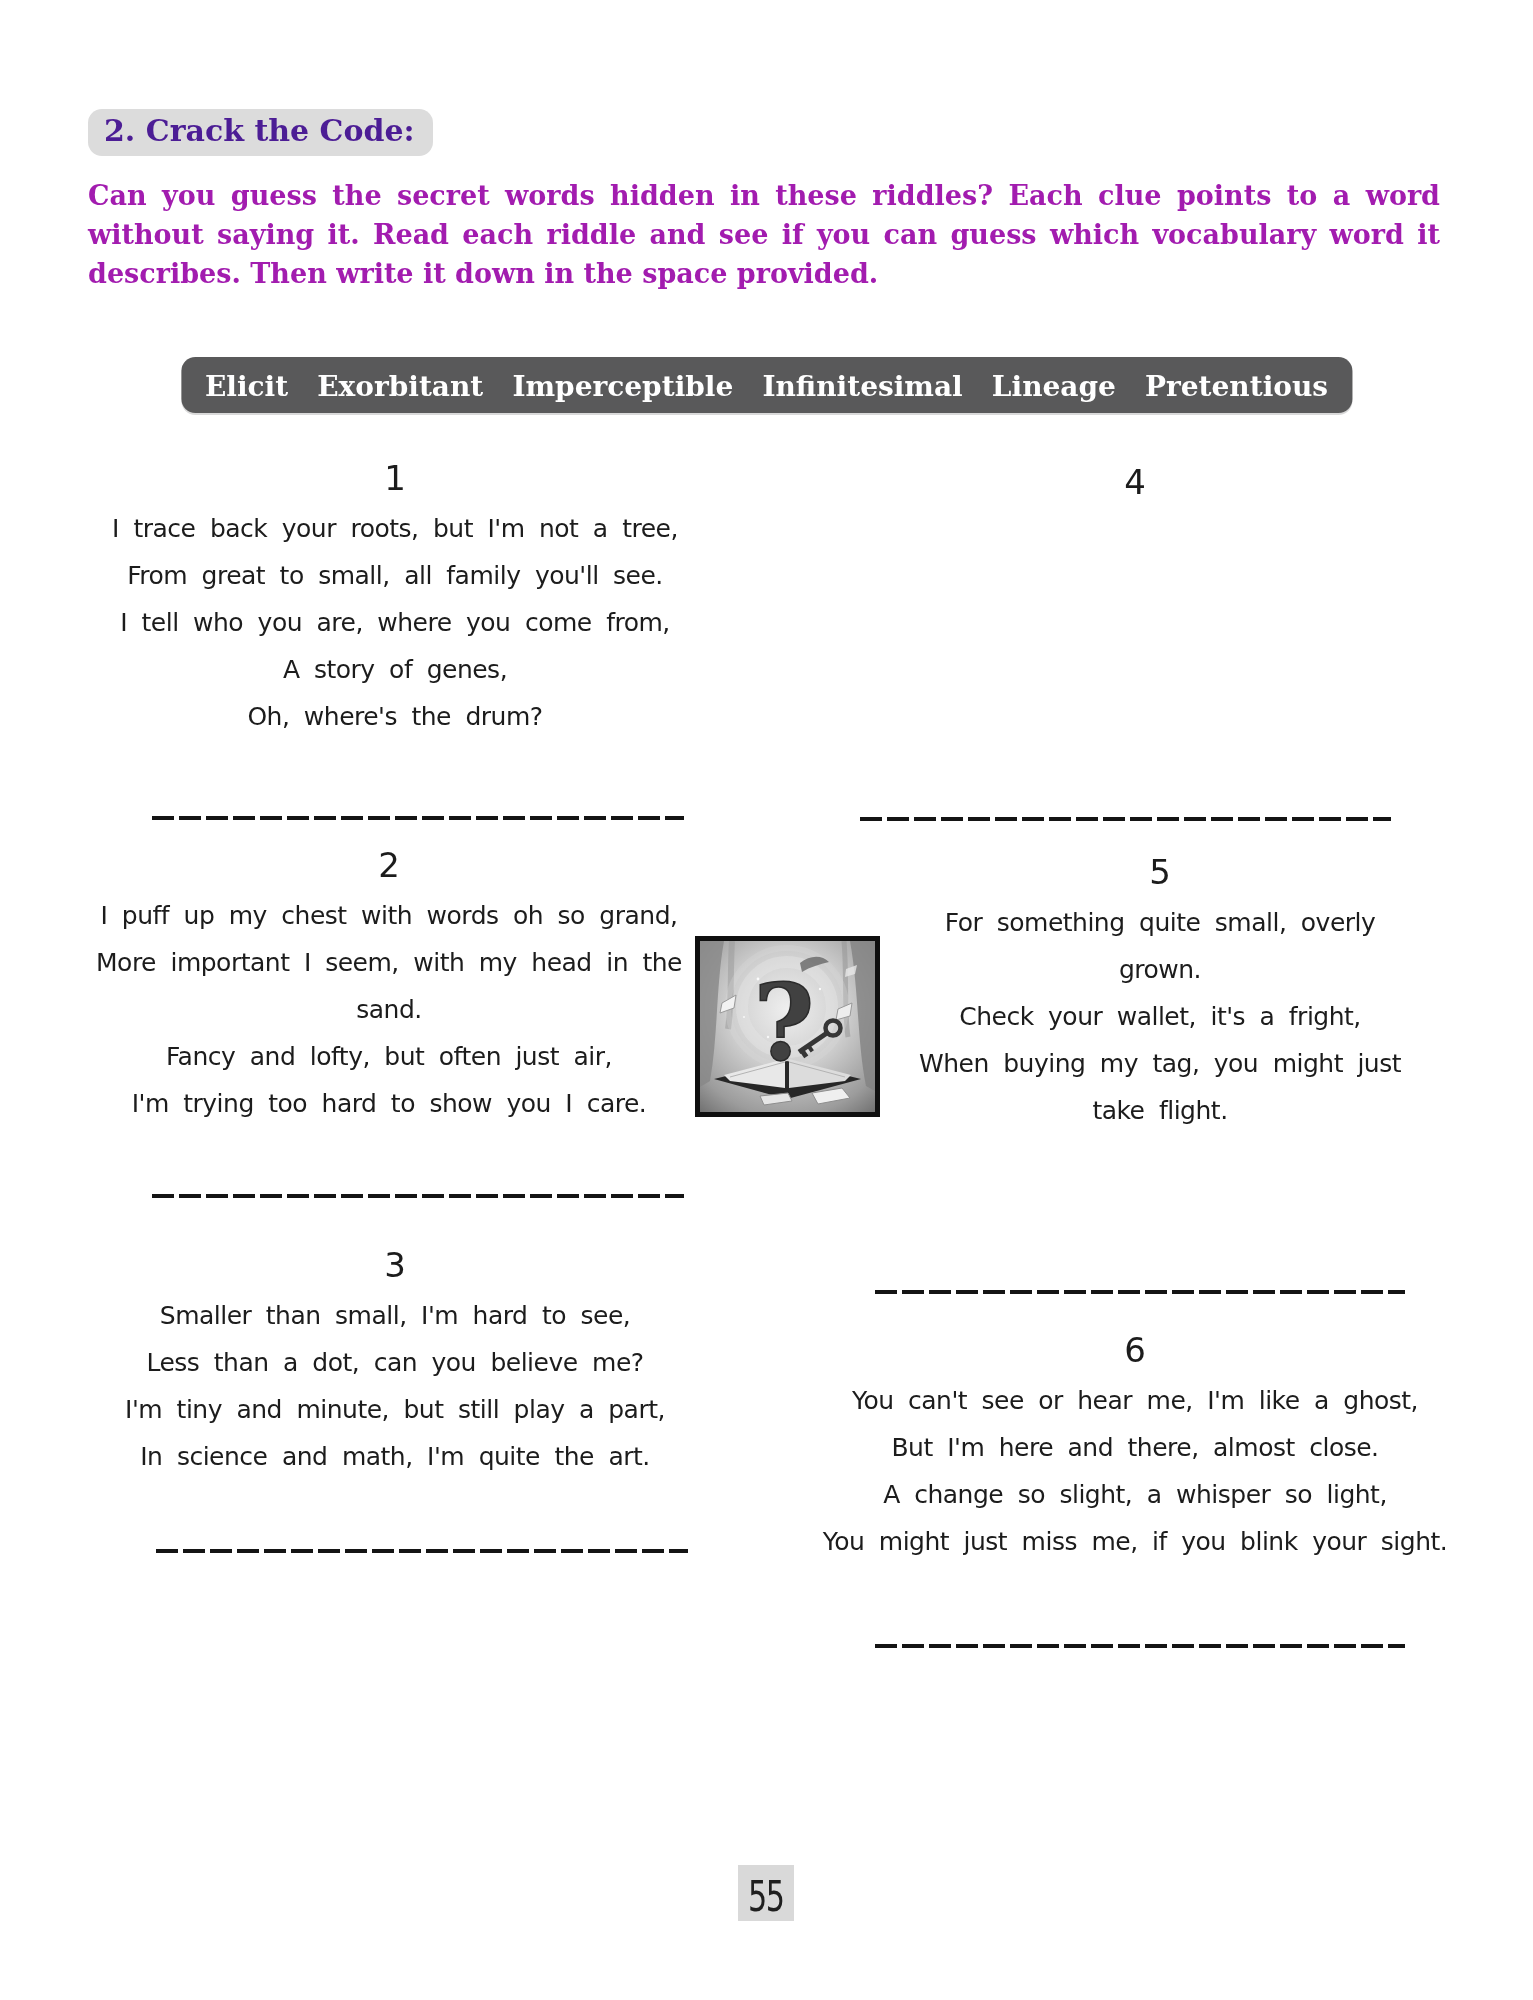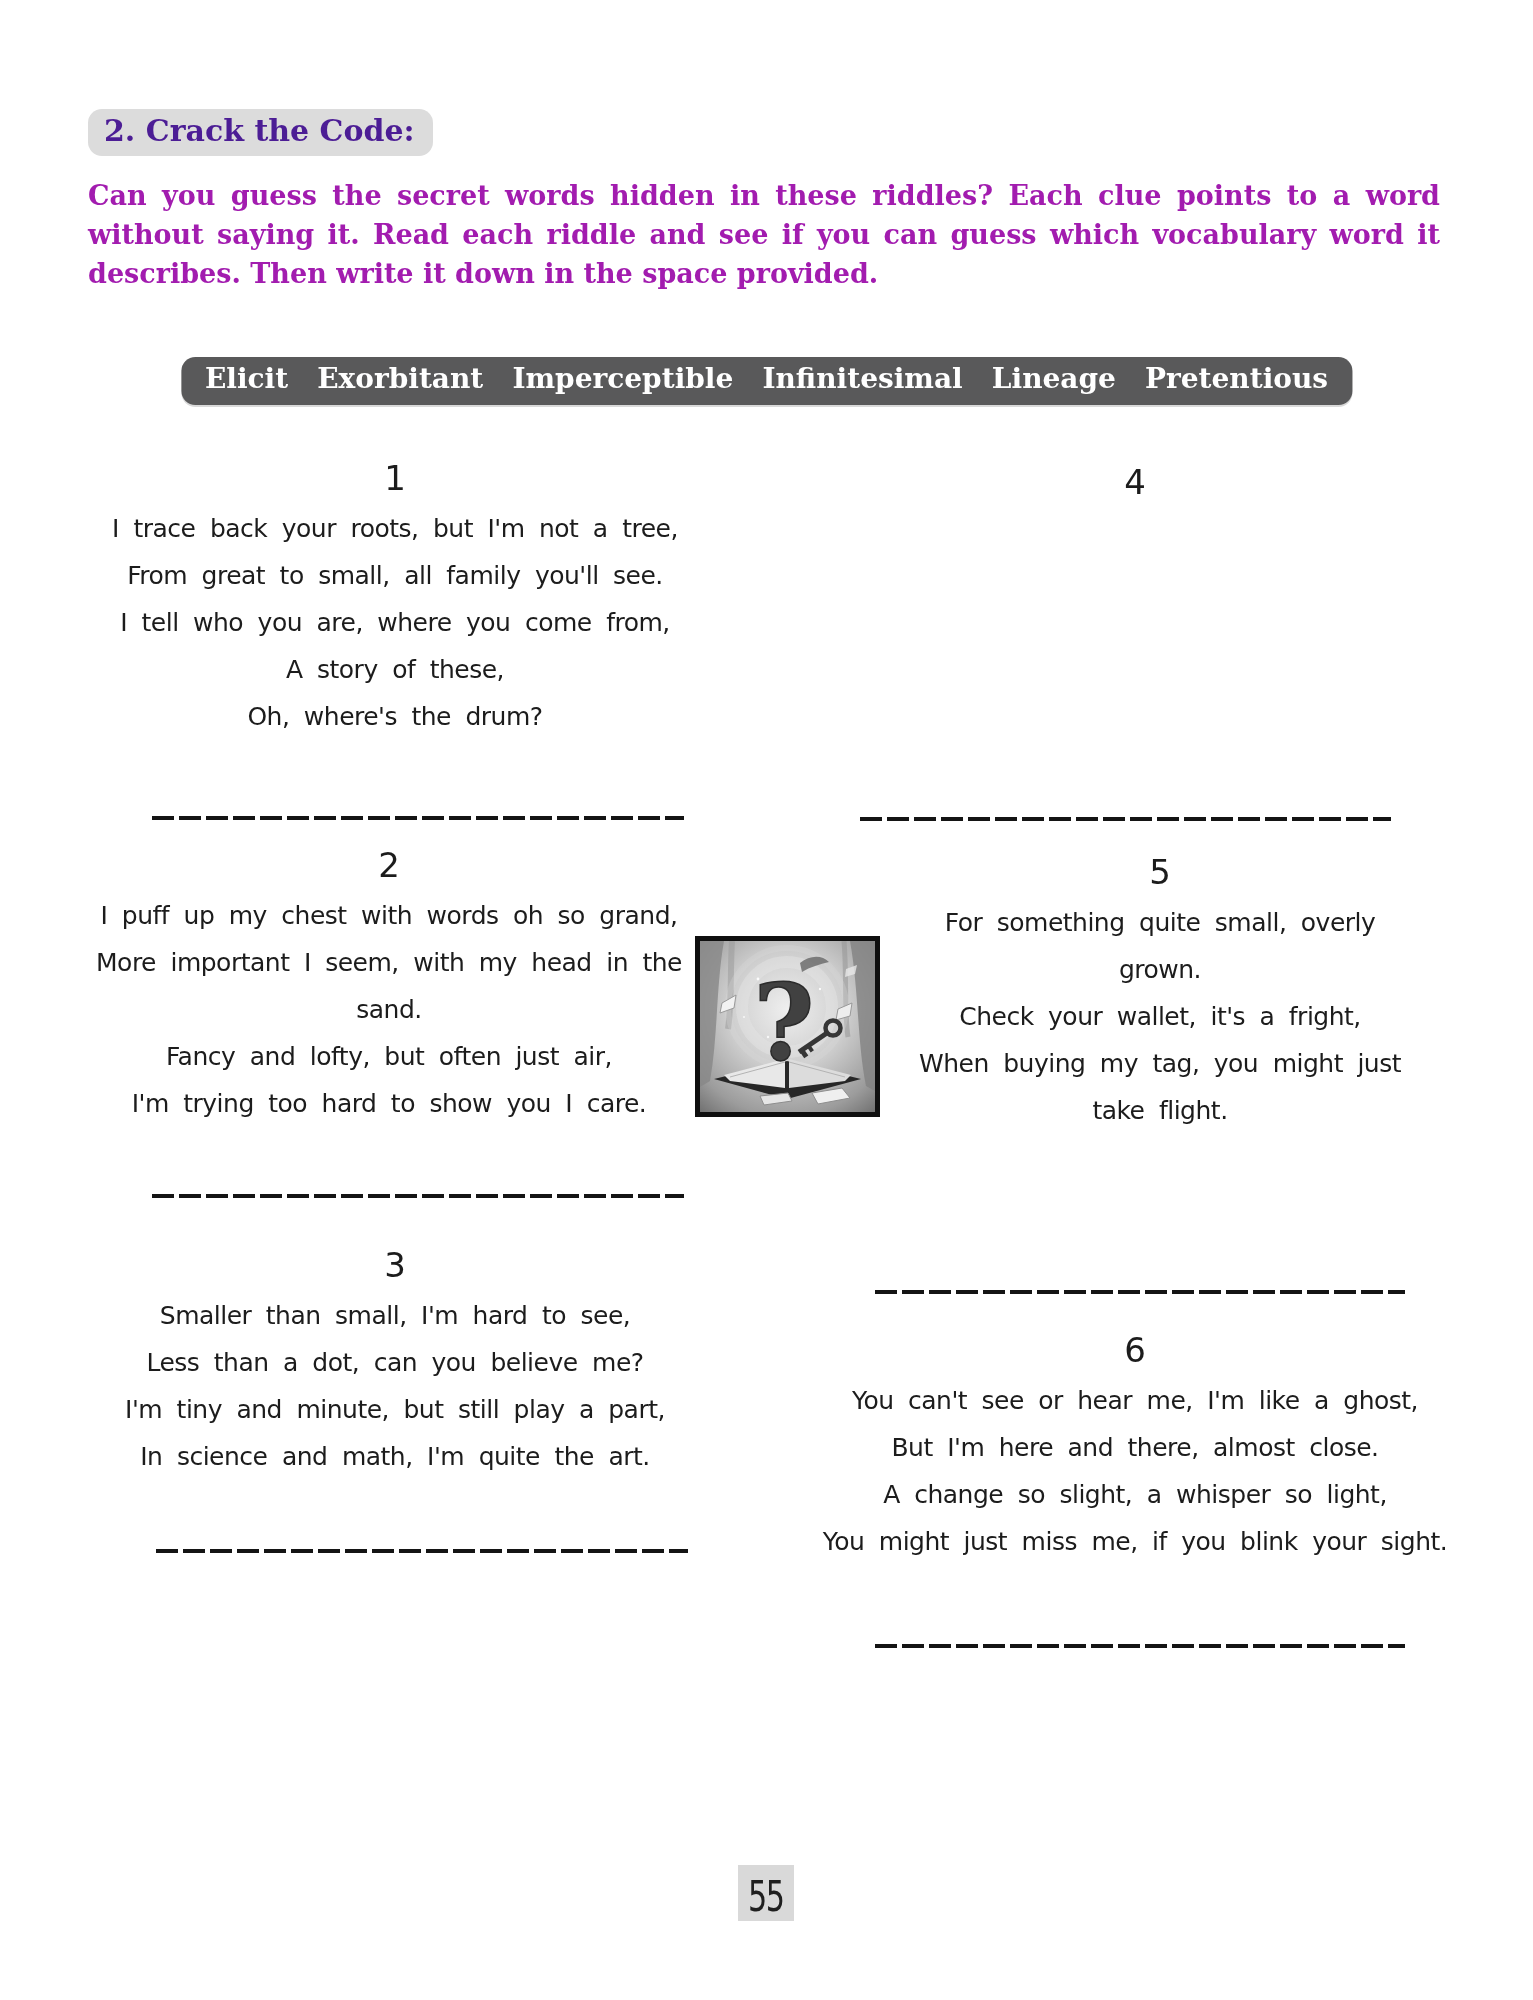--- a/index.html
+++ b/index.html
@@ -34,21 +34,21 @@
     line-height: 39px;
     text-align: justify;
     color: #a21caf;
   }
   .wordbank {
     position: absolute;
     left: 50%; top: 357px;
     transform: translateX(-50%);
     background: #59595a;
     border-radius: 14px;
-    padding: 5px 12px 10px 12px;
+    padding: 13px 12px 10px 12px;
     white-space: nowrap;
     box-shadow: 0 2px 0 rgba(0,0,0,0.15);
   }
   .wordbank .word {
     display: inline-block;
     margin: 0 12px;
     color: #ffffff;
     font-family: "DejaVu Serif", serif;
     font-weight: 700;
     font-size: 28px;
@@ -119,21 +119,21 @@
     <span class="word">Lineage</span>
     <span class="word">Pretentious</span>
   </div>
 
   <div class="riddle" style="left:85px; top:458px; width:620px;">
     <div class="num">1</div>
     <div class="lines">
       <div>I trace back your roots, but I'm not a tree,</div>
       <div>From great to small, all family you'll see.</div>
       <div>I tell who you are, where you come from,</div>
-      <div>A story of these,</div>
+      <div>A story of genes,</div>
       <div>Oh, where's the drum?</div>
     </div>
   </div>
   <div class="blank" style="left:152px; top:816px; width:532px;"></div>
 
   <div class="riddle" style="left:90px; top:845px; width:598px;">
     <div class="num">2</div>
     <div class="lines">
       <div>I puff up my chest with words oh so grand,</div>
       <div>More important I seem, with my head in the sand.</div>

